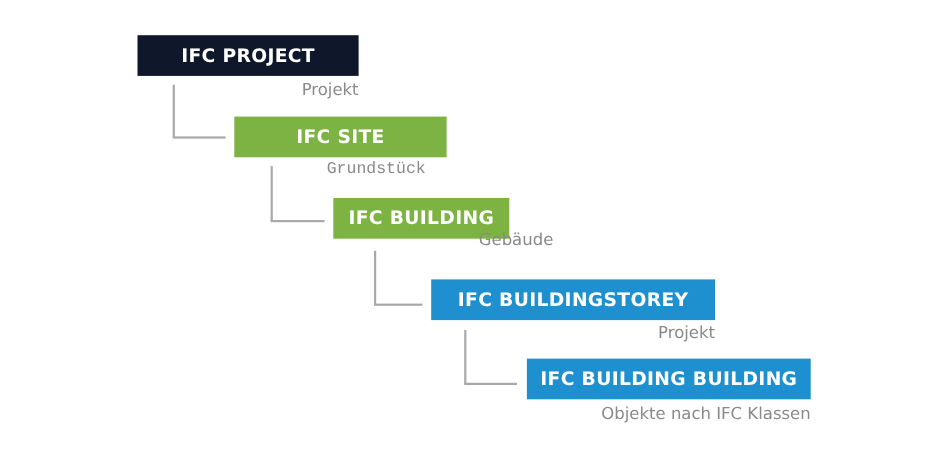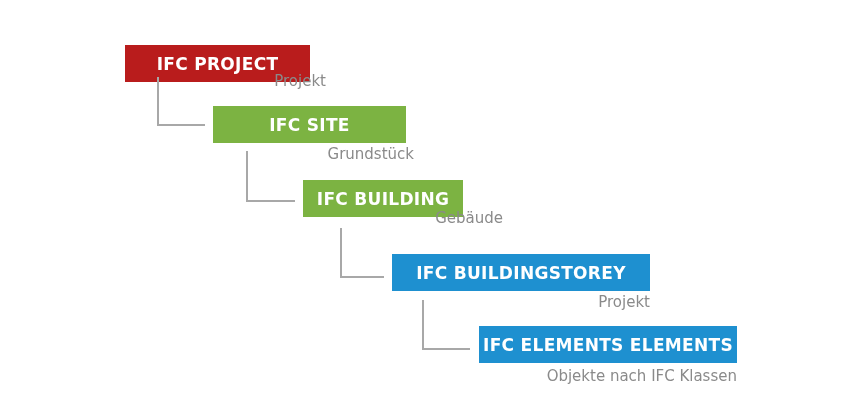--- a/index.html
+++ b/index.html
@@ -7,32 +7,32 @@
   .box { position:absolute; height:37px; display:flex; align-items:center; justify-content:center; color:#ffffff; font-weight:bold; font-size:17px; letter-spacing:0.3px; box-sizing:border-box; white-space:nowrap; }
   .sub { position:absolute; color:#8a8a8a; font-size:15px; text-align:left; white-space:nowrap; }
   .vline { position:absolute; width:1.5px; background:#a8a8a8; }
   .hline { position:absolute; height:1.5px; background:#a8a8a8; }
 </style>
 </head>
 <body>
 
 <div>
 
-  <div class="box" style="left:125px; top:32px; width:185px; background:#b91c1c;margin-top:13px;">
+  <div class="box" style="left:125px; top:32px; width:201px; background:#0f172a;">
     <span>IFC PROJECT</span>
   </div>
   <div class="sub" style="right:538px; top:72px;">Projekt</div>
 
   <div class="vline" style="left:157px; top:77px; height:48px;"></div>
   <div class="hline" style="left:157px; top:124px; width:48px;"></div>
 
   <div class="box" style="left:213px; top:106px; width:193px; background:#7cb342;">
     <span>IFC SITE</span>
   </div>
-  <div class="sub" style="right:450px; top:145px;">Grundstück</div>
+  <div class="sub" style="right:477px; top:145px;font-family:Liberation Mono, monospace;">Grundstück</div>
 
   <div class="vline" style="left:246px; top:151px; height:50px;"></div>
   <div class="hline" style="left:246px; top:200px; width:49px;"></div>
 
   <div class="box" style="left:303px; top:180px; width:160px; background:#7cb342;">
     <span>IFC BUILDING</span>
   </div>
   <div class="sub" style="right:361px; top:209px;">Gebäude</div>
 
   <div class="vline" style="left:340px; top:228px; height:49px;"></div>
@@ -40,17 +40,17 @@
 
   <div class="box" style="left:392px; top:254px; width:258px; background:#1e90d0;align-items:center;">
     <span>IFC BUILDINGSTOREY</span>
   </div>
   <div class="sub" style="right:214px; top:293px;">Projekt</div>
 
   <div class="vline" style="left:422px; top:300px; height:49px;"></div>
   <div class="hline" style="left:422px; top:348px; width:48px;"></div>
 
   <div class="box" style="left:479px; top:326px; width:258px; background:#1e90d0;">
-    <span>IFC ELEMENTS ELEMENTS</span>
+    <span>IFC BUILDING BUILDING</span>
   </div>
   <div class="sub" style="right:127px; top:367px;">Objekte nach IFC Klassen</div>
 
 </div>
 
 </body></html>

